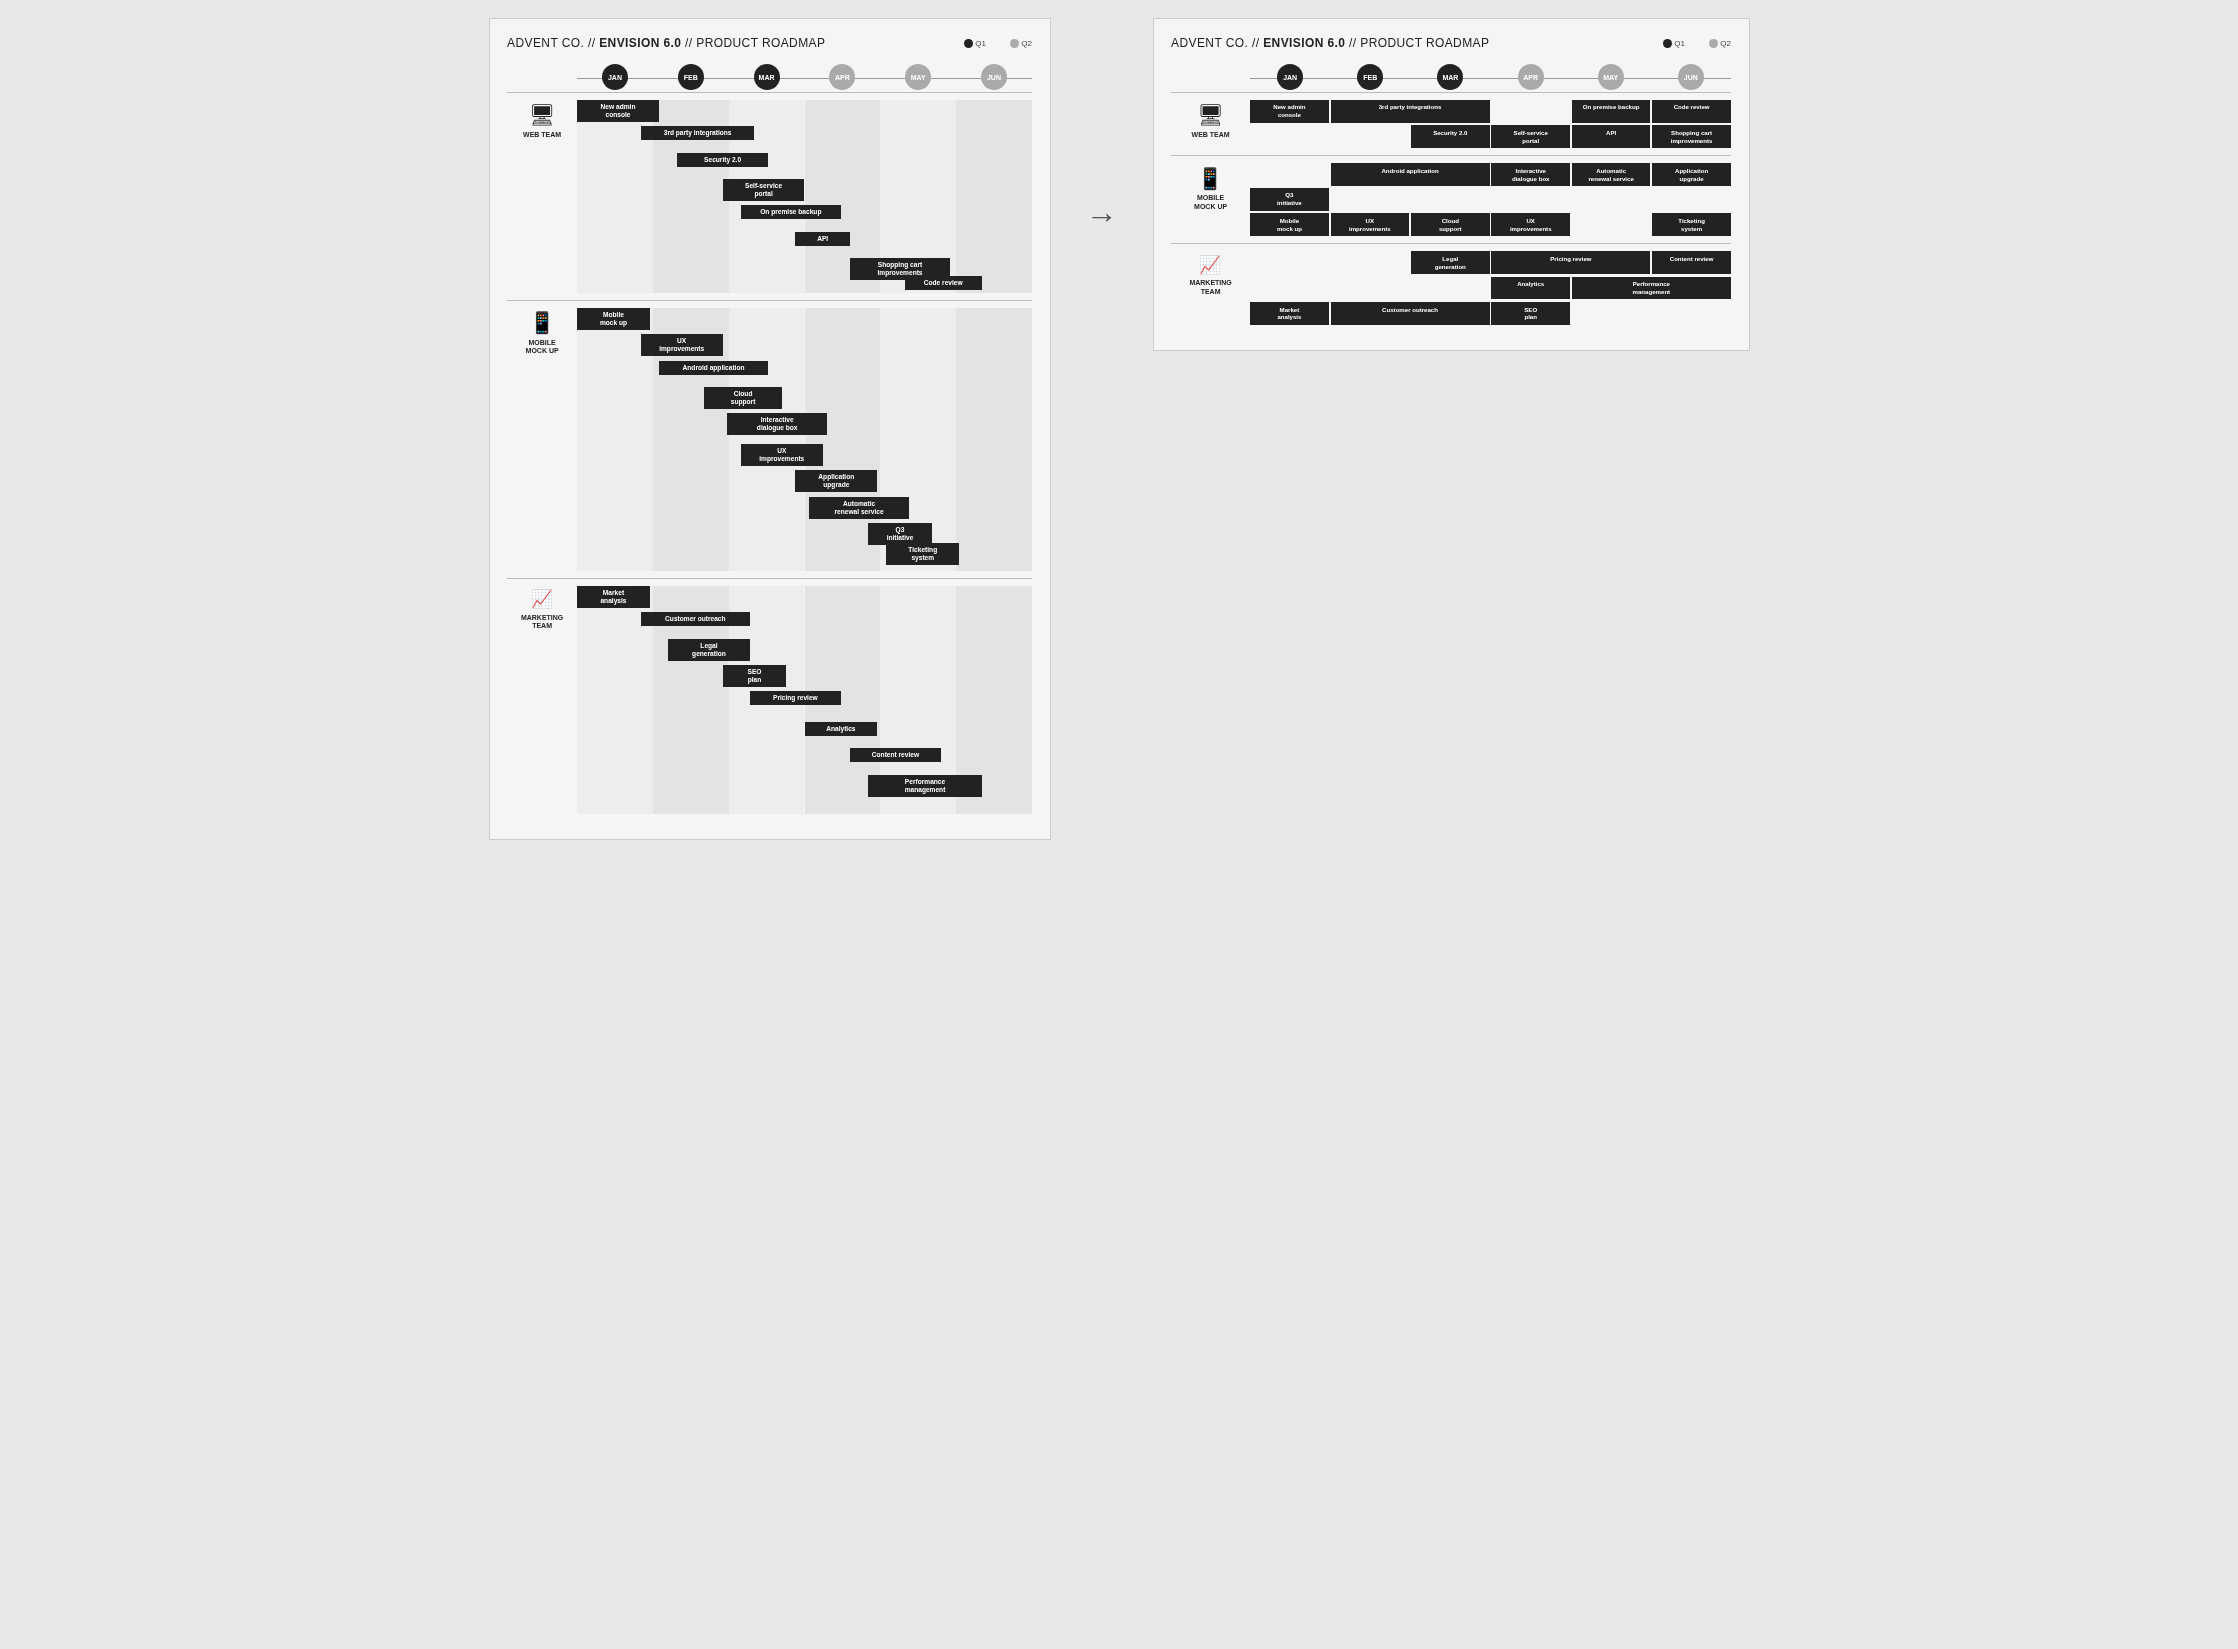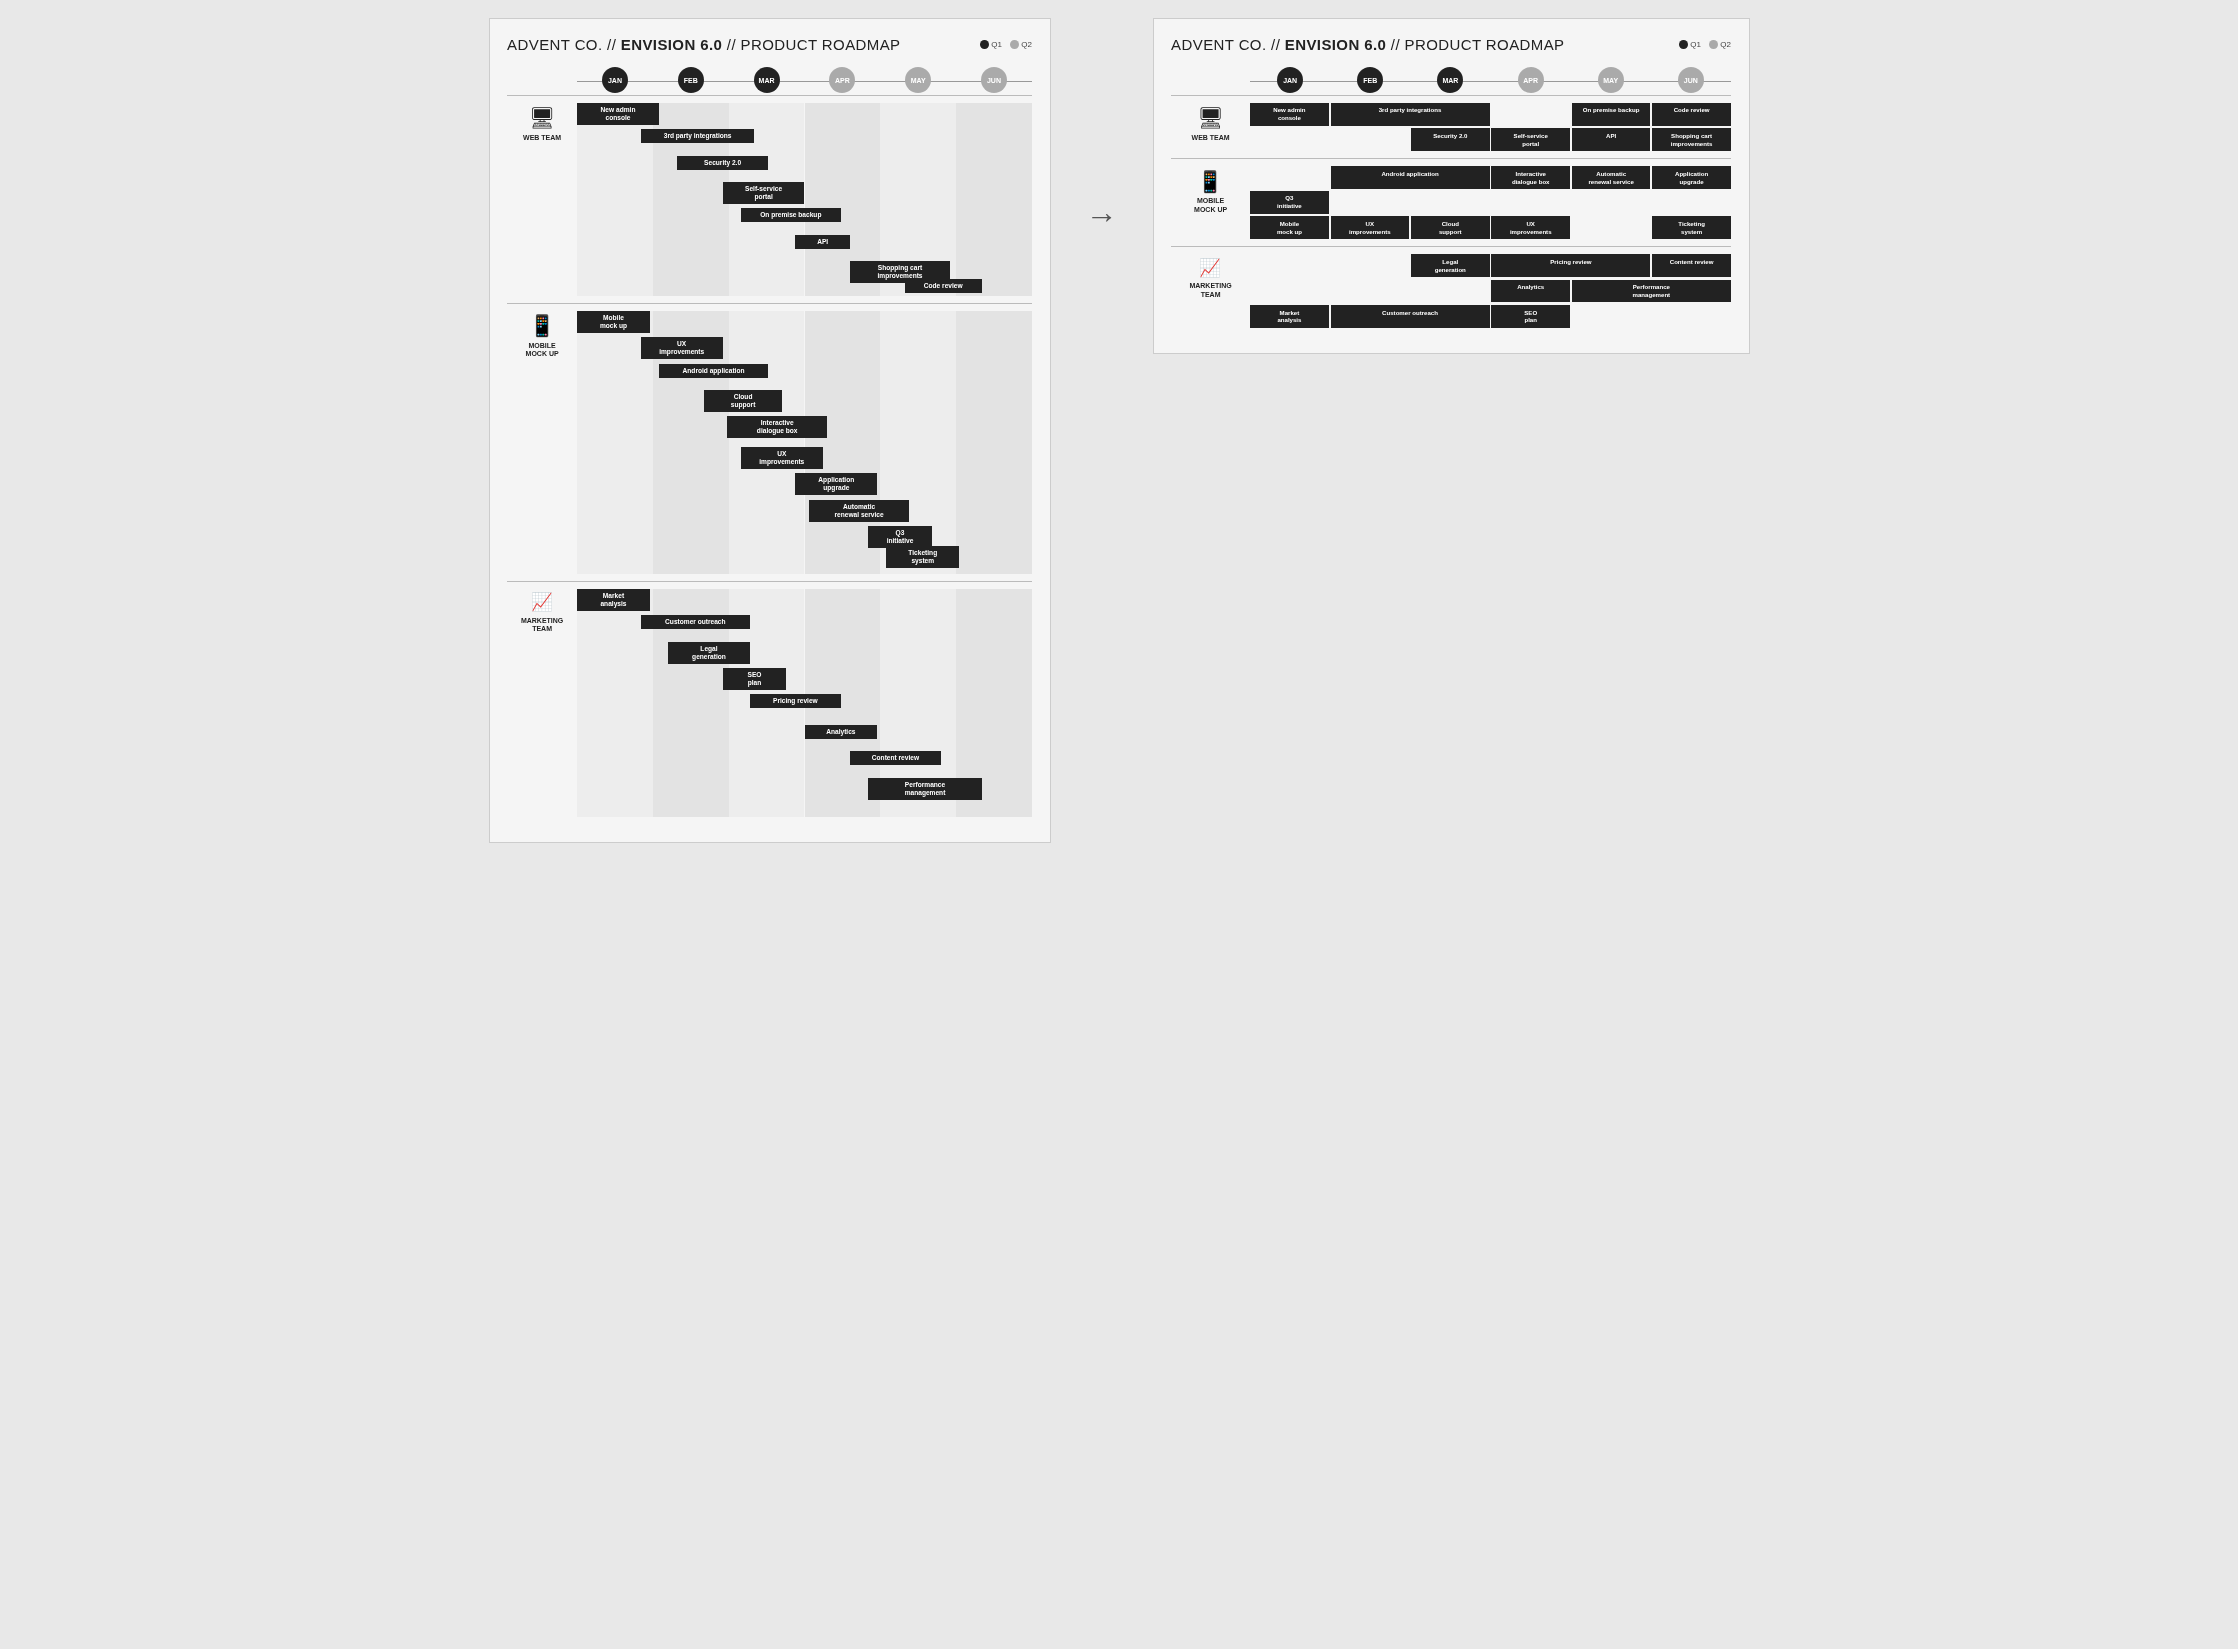--- a/index.html
+++ b/index.html
@@ -26,31 +26,31 @@
       width: 562px;
     }
 
     .chart-header {
       display: flex;
       align-items: center;
       justify-content: space-between;
       margin-bottom: 14px;
     }
     .chart-title {
-      font-size: 15px;
+      font-size: 12px;
       font-weight: normal;
       color: #222;
       letter-spacing: 0.4px;
     }
     .chart-title strong {
       font-weight: bold;
     }
     .legend {
       display: flex;
-      gap: 8px;
+      gap: 24px;
       align-items: center;
       font-size: 8px;
       color: #444;
     }
     .legend-dot {
       width: 8.8px; height: 8.8px;
       border-radius: 50%;
       display: inline-block;
       margin-right: 2.6px;
     }

